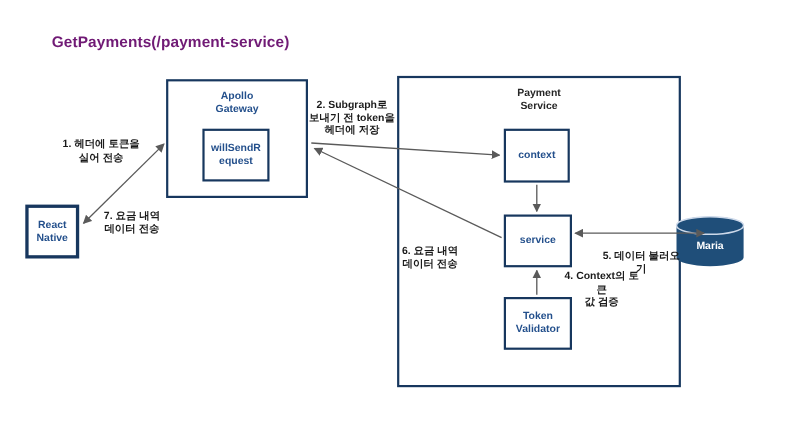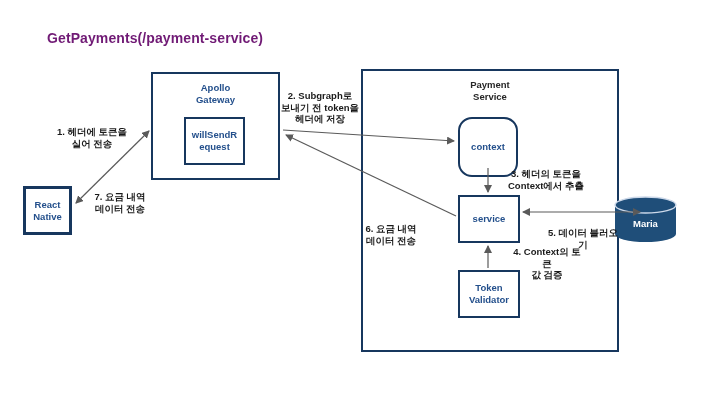--- a/index.html
+++ b/index.html
@@ -19,21 +19,21 @@
   .flexc{display:flex;align-items:center;justify-content:center;}
   #react{left:23px;top:186px;width:49px;height:49px;border-width:3px;}
   #gateway{left:151px;top:72px;width:129px;height:108px;}
   .gw-title{padding-top:8px;}
   .gw-title span{display:inline-block;max-width:60px;}
   #will{position:absolute;left:31px;top:43px;width:61px;height:48px;
         word-break:break-all;padding:0 5px;}
   #payment{left:361px;top:69px;width:258px;height:283px;}
   .pay-title{padding-top:8px;color:#262626;}
   .pay-title span{display:inline-block;max-width:50px;}
-  #context{left:458px;top:117px;width:60px;height:60px;border-radius:14px;}
+  #context{left:458px;top:117px;width:60px;height:49px;}
   #service{left:458px;top:195px;width:62px;height:48px;}
   #validator{left:458px;top:270px;width:62px;height:48px;padding:4px 6px;}
   .cylinder{position:absolute;left:614px;top:196px;width:63px;height:47px;text-decoration:underline;}
   .cyl-label{
     position:absolute;left:0;top:14px;width:100%;text-align:center;
     color:#ffffff;font-size:9.5px;font-weight:700;line-height:28px;
   }
   .step{
     position:absolute;font-size:9.5px;font-weight:700;color:#1a1a1a;
     text-align:center;white-space:pre-line;line-height:11.5px;
@@ -92,22 +92,20 @@
       <ellipse cx="31.5" cy="9" rx="30.5" ry="8" fill="#1f4e79" stroke="#cdd9ea" stroke-width="1.4"></ellipse>
     </svg>
     <span class="cyl-label">Maria</span>
   </div>
 
   <div class="step" id="step1">1. 헤더에 토큰을
 실어 전송</div>
   <div class="step" id="step2">2. Subgraph로
 보내기 전 token을
 헤더에 저장</div>
-  <div class="step" id="step3">3. 헤더의 토큰을
-Context에서 추출</div>
   <div class="step" id="step4">4. Context의 토큰
 값 검증</div>
   <div class="step" id="step5">5. 데이터 불러오기</div>
   <div class="step" id="step6">6. 요금 내역
 데이터 전송</div>
   <div class="step" id="step7">7. 요금 내역
 데이터 전송</div>
 
   <svg class="arrows" width="720" height="405" viewBox="0 0 720 405">
     <defs>

